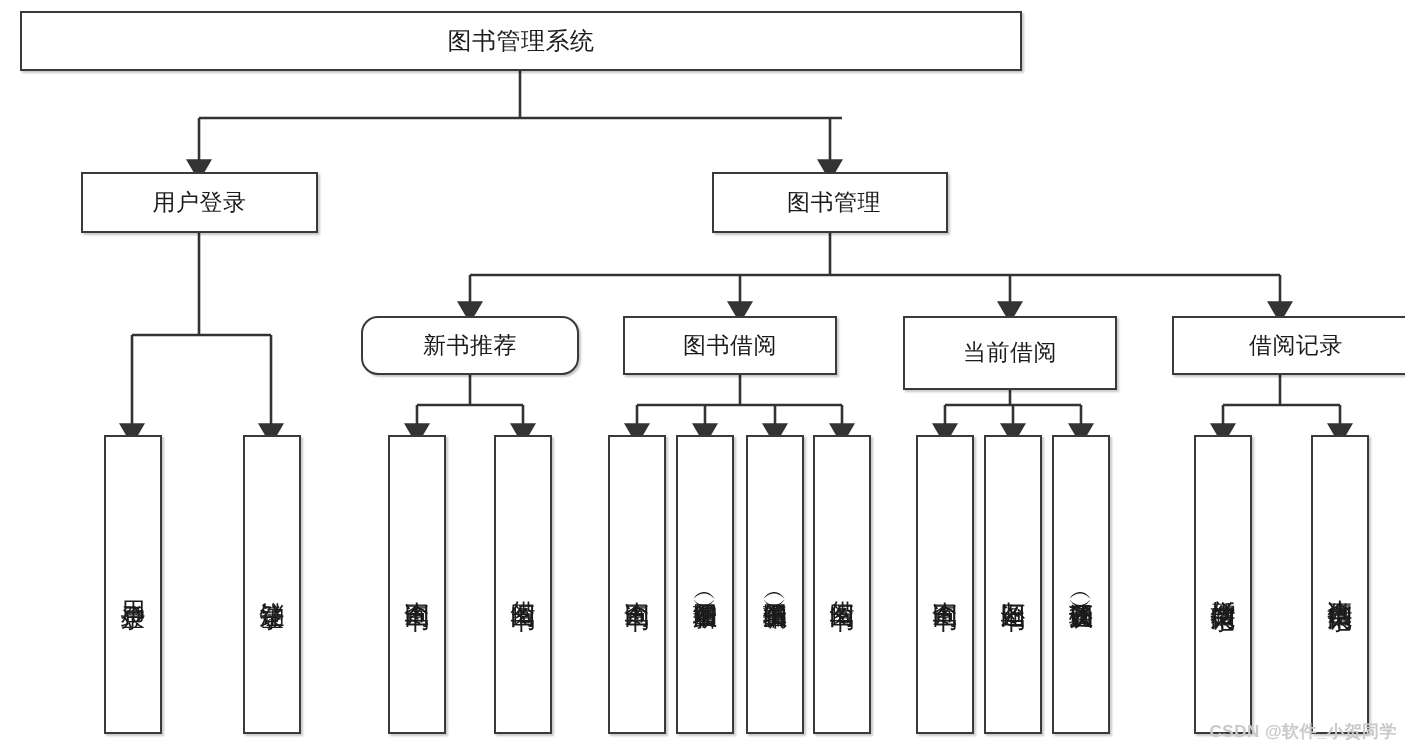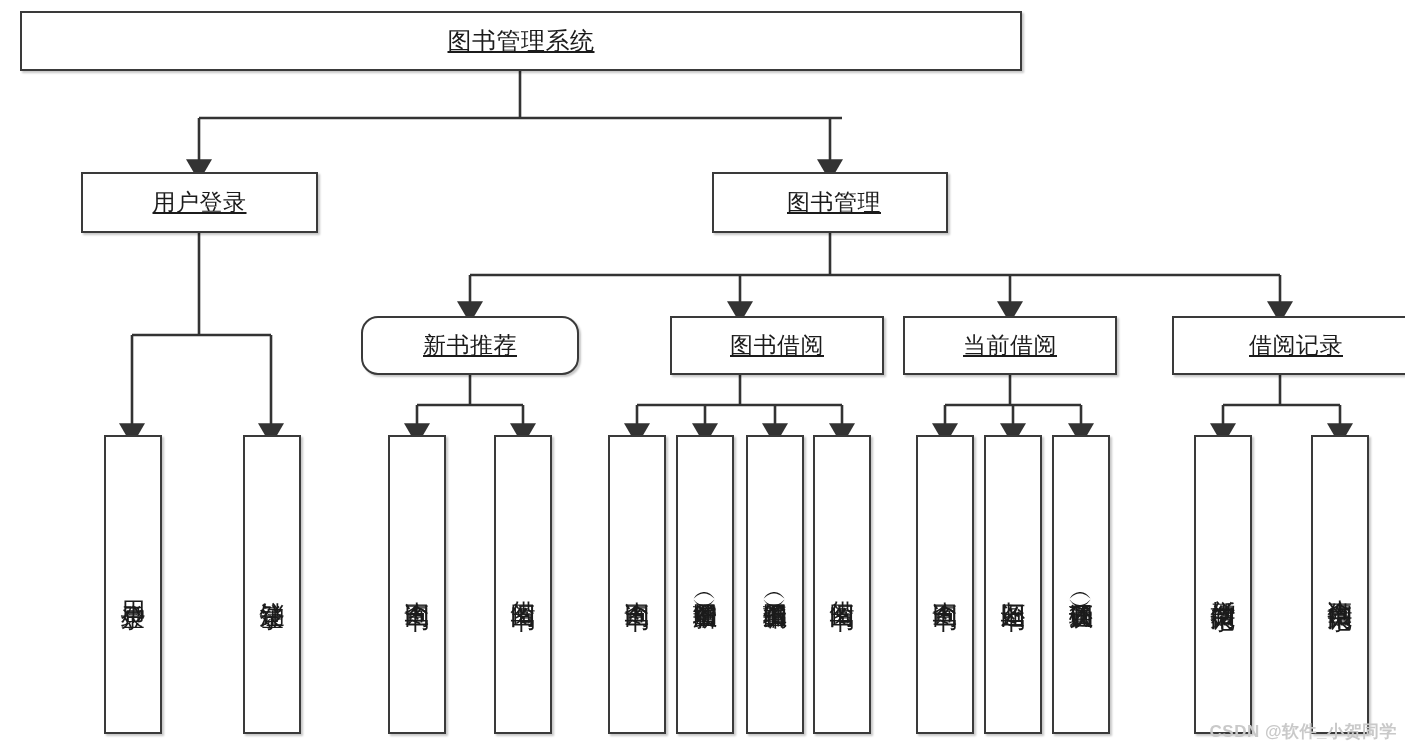--- a/index.html
+++ b/index.html
@@ -36,21 +36,20 @@
   .node .lbl{
     display:block;
     text-align:center;
     line-height:1.18;
     white-space:nowrap;
   }
   
   .node.h .lbl{
     font-size:23px;
     letter-spacing:0.5px;
-    text-decoration:underline;
   }
   .node.root .lbl{ font-size:24px; }
   
   .node.v{
     align-items:center;
     justify-content:center;
   }
   .node.v .lbl{
     writing-mode:vertical-rl;
     text-orientation:upright;
@@ -139,24 +138,24 @@
   <div class="node h" style="left:81px;top:172px;width:237px;height:61px;">
     <span class="lbl">用户登录</span>
   </div>
   <div class="node h" style="left:712px;top:172px;width:236px;height:61px;padding-left:8px;">
     <span class="lbl">图书管理</span>
   </div>
 
   <div class="node h" style="left:361px;top:316px;width:218px;height:59px;border-radius:17px;">
     <span class="lbl">新书推荐</span>
   </div>
-  <div class="node h" style="left:670px;top:316px;width:214px;height:59px;">
+  <div class="node h" style="left:623px;top:316px;width:214px;height:59px;">
     <span class="lbl">图书借阅</span>
   </div>
-  <div class="node h" style="left:903px;top:316px;width:214px;height:59px;">
+  <div class="node h" style="left:903px;top:316px;width:214px;height:74px;">
     <span class="lbl">当前借阅</span>
   </div>
   <div class="node h" style="left:1172px;top:316px;width:248px;height:59px;">
     <span class="lbl">借阅记录</span>
   </div>
 
   <div class="node v" style="left:104px;top:435px;width:58px;height:299px;">
     <span class="lbl">用户登录</span>
   </div>
   <div class="node v" style="left:243px;top:435px;width:58px;height:299px;">

